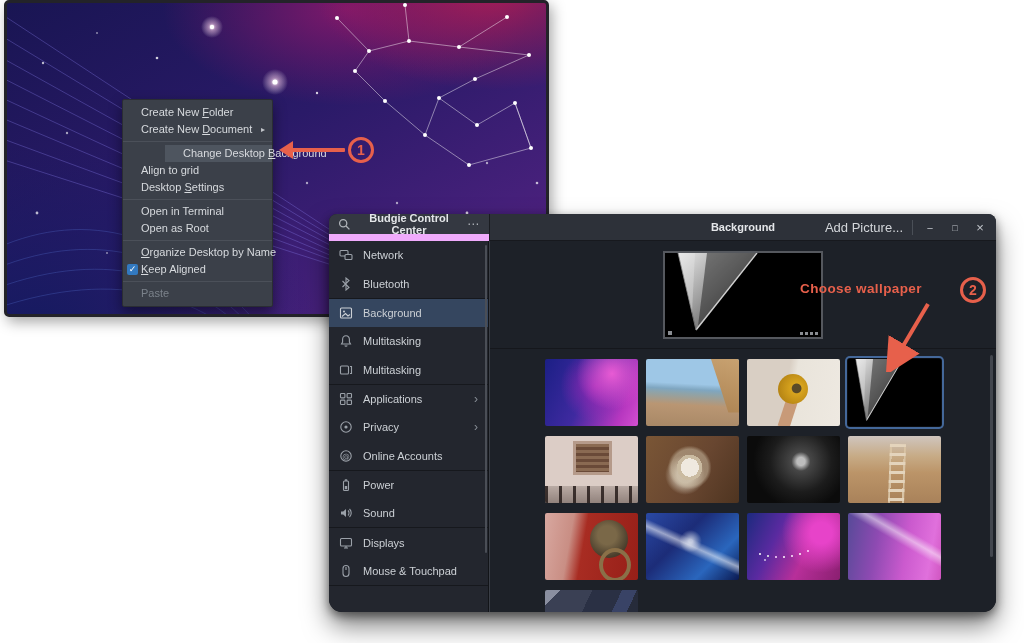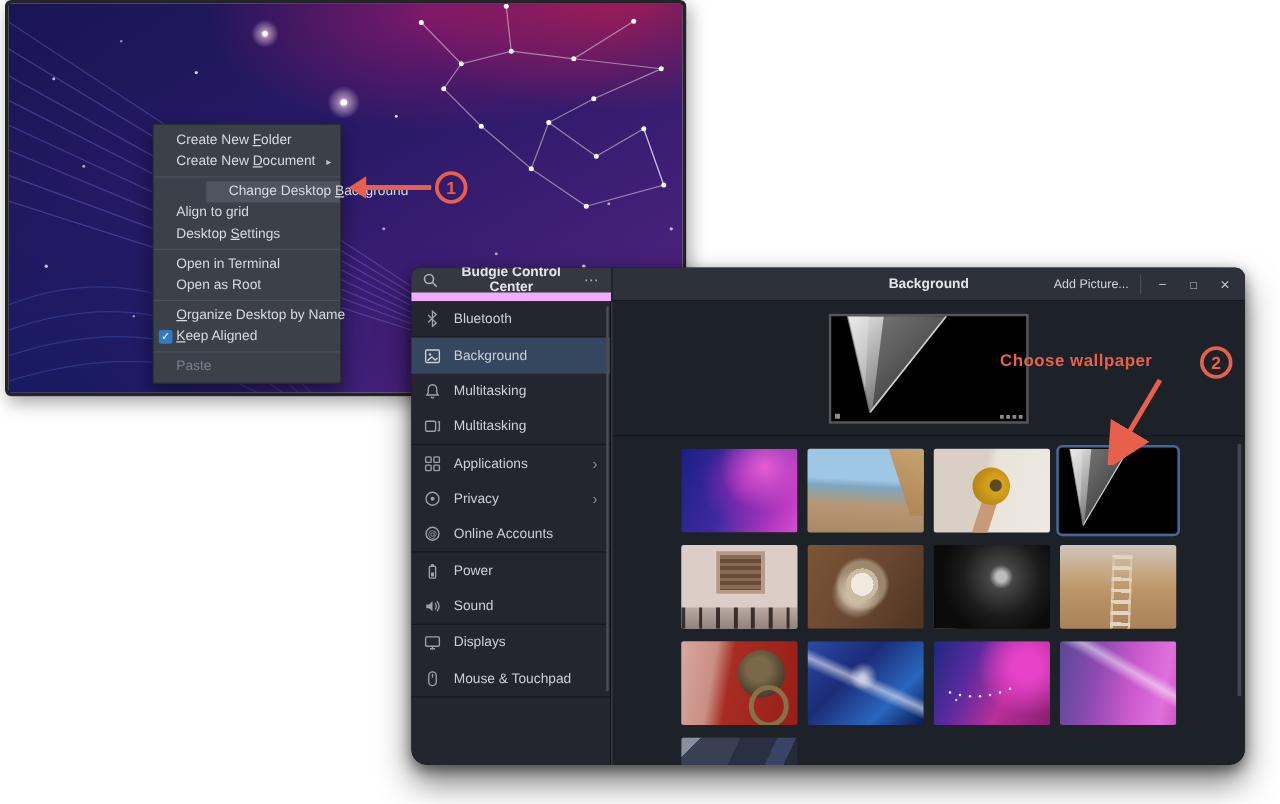--- a/index.html
+++ b/index.html
@@ -53,21 +53,21 @@
   .side-head { width:160px; background:#343841; display:flex; align-items:center;
     padding:0 9px; border-bottom:7px solid #f0abfc; }
   .side-head .title { flex:1; text-align:center; font-size:11px; font-weight:bold; color:#e4e6e9; }
   .side-head .dots { color:#aeb2b8; font-size:12px; letter-spacing:1px; }
   .main-head { flex:1; position:relative; background:#2d3139; border-bottom:1px solid #17191e;
     border-left:1px solid #1a1c21; }
   .main-head .title { position:absolute; left:0; right:0; top:0; line-height:27px;
     text-align:center; font-size:11px; font-weight:bold; color:#e4e6e9; }
   .head-right { position:absolute; right:8px; top:0; height:27px; display:flex;
     align-items:center; gap:9px; }
-  .add-pic { font-size:10px; color:#d3d6da; }
+  .add-pic { font-size:13px; color:#d3d6da; }
   .head-vsep { width:1px; height:15px; background:#4a4f57; }
   .winbtn { width:16px; text-align:center; color:#c0c4ca; font-size:11px; }
 
   .win-body { display:flex; height:371px; }
 
   
   .sidebar { width:160px; background:#23262e; border-right:1px solid #121418;
     position:relative; font-size:11px; color:#ccd0d5; }
   .sb-group { border-bottom:1px solid #16181d; }
   .sb-group:last-child { border-bottom:none; }
@@ -288,20 +288,29 @@
       </div>
     </div>
 
     <div class="win-body">
 
       <div class="sidebar">
         <div class="sb-group">
           <div class="sb-row">
             <span class="ico">
                 <svg width="14" height="14" viewBox="0 0 14 14">
+                  <rect x="1" y="2.5" width="8" height="5.5" rx="1" fill="none" stroke="#9ba1a9" stroke-width="1.1"></rect>
+                  <rect x="6" y="6.5" width="7" height="5" rx="1" fill="#23262e" stroke="#9ba1a9" stroke-width="1.1"></rect>
+                </svg>
+              </span>
+            <span class="lbl">Network</span>
+          </div>
+          <div class="sb-row">
+            <span class="ico">
+                <svg width="14" height="14" viewBox="0 0 14 14">
                   <path d="M3.5 4 L10 10.5 L7 13 L7 1 L10 3.5 L3.5 10" fill="none" stroke="#9ba1a9" stroke-width="1.1"></path>
                 </svg>
               </span>
             <span class="lbl">Bluetooth</span>
           </div>
         </div>
         <div class="sb-group">
           <div class="sb-row sel">
             <span class="ico">
                 <svg width="14" height="14" viewBox="0 0 14 14">

